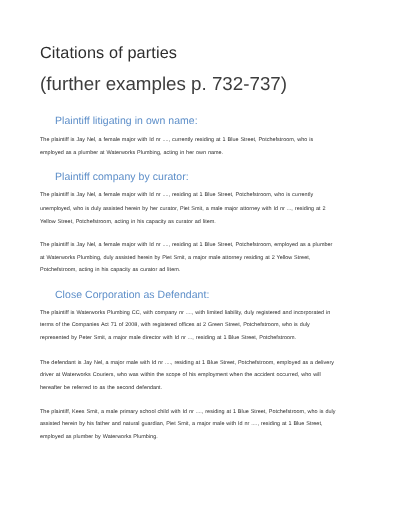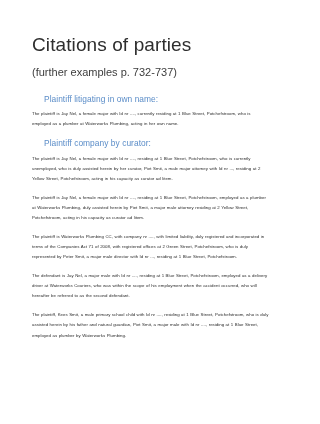--- a/index.html
+++ b/index.html
@@ -16,29 +16,29 @@
   }
   .page {
     position: relative;
     width: 300px;
     height: 424px;
     background: #ffffff;
     box-sizing: border-box;
     padding: 34px 30px 0 32px;
   }
   .doc-title {
-    font-size: 19px;
+    font-size: 13px;
     font-weight: 400;
     color: #2e2e2e;
     letter-spacing: 0.1px;
     margin: 0 0 9px 0;
     line-height: 1.2;
   }
   .doc-subtitle {
-    font-size: 11px;
+    font-size: 15px;
     font-weight: 400;
     color: #3d3d3d;
     margin: 0 0 14px 0;
     line-height: 1.25;
   }
   .section {
     margin-bottom: 9px;
   }
   .section-heading {
     font-size: 8.4px;
@@ -77,20 +77,21 @@
   <div class="section">
     <h2 class="section-heading">Plaintiff company by curator:</h2>
     <p class="section-body">The plaintiff is Jay Nel, a female major with Id nr ...., residing at 1 Blue Street, Potchefstroom, who is currently unemployed, who is duly assisted herein by her curator, Piet Smit, a male major attorney with Id nr ..., residing at 2 Yellow Street, Potchefstroom, acting in his capacity as curator ad litem.</p>
   </div>
 
   <div class="section">
     <p class="section-body">The plaintiff is Jay Nel, a female major with Id nr ...., residing at 1 Blue Street, Potchefstroom, employed as a plumber at Waterworks Plumbing, duly assisted herein by Piet Smit, a major male attorney residing at 2 Yellow Street, Potchefstroom, acting in his capacity as curator ad litem.</p>
   </div>
 
   <div class="section">
+    <h2 class="section-heading">Close Corporation as Defendant:</h2>
     <p class="section-body">The plaintiff is Waterworks Plumbing CC, with company nr ...., with limited liability, duly registered and incorporated in terms of the Companies Act 71 of 2008, with registered offices at 2 Green Street, Potchefstroom, who is duly represented by Peter Smit, a major male director with Id nr ..., residing at 1 Blue Street, Potchefstroom.</p>
   </div>
 
   <div class="section">
     <p class="section-body">The defendant is Jay Nel, a major male with Id nr ...., residing at 1 Blue Street, Potchefstroom, employed as a delivery driver at Waterworks Couriers, who was within the scope of his employment when the accident occurred, who will hereafter be referred to as the second defendant.</p>
   </div>
 
   <div class="section">
     <p class="section-body">The plaintiff, Kees Smit, a male primary school child with Id nr ...., residing at 1 Blue Street, Potchefstroom, who is duly assisted herein by his father and natural guardian, Piet Smit, a major male with Id nr ...., residing at 1 Blue Street, employed as plumber by Waterworks Plumbing.</p>
   </div>

